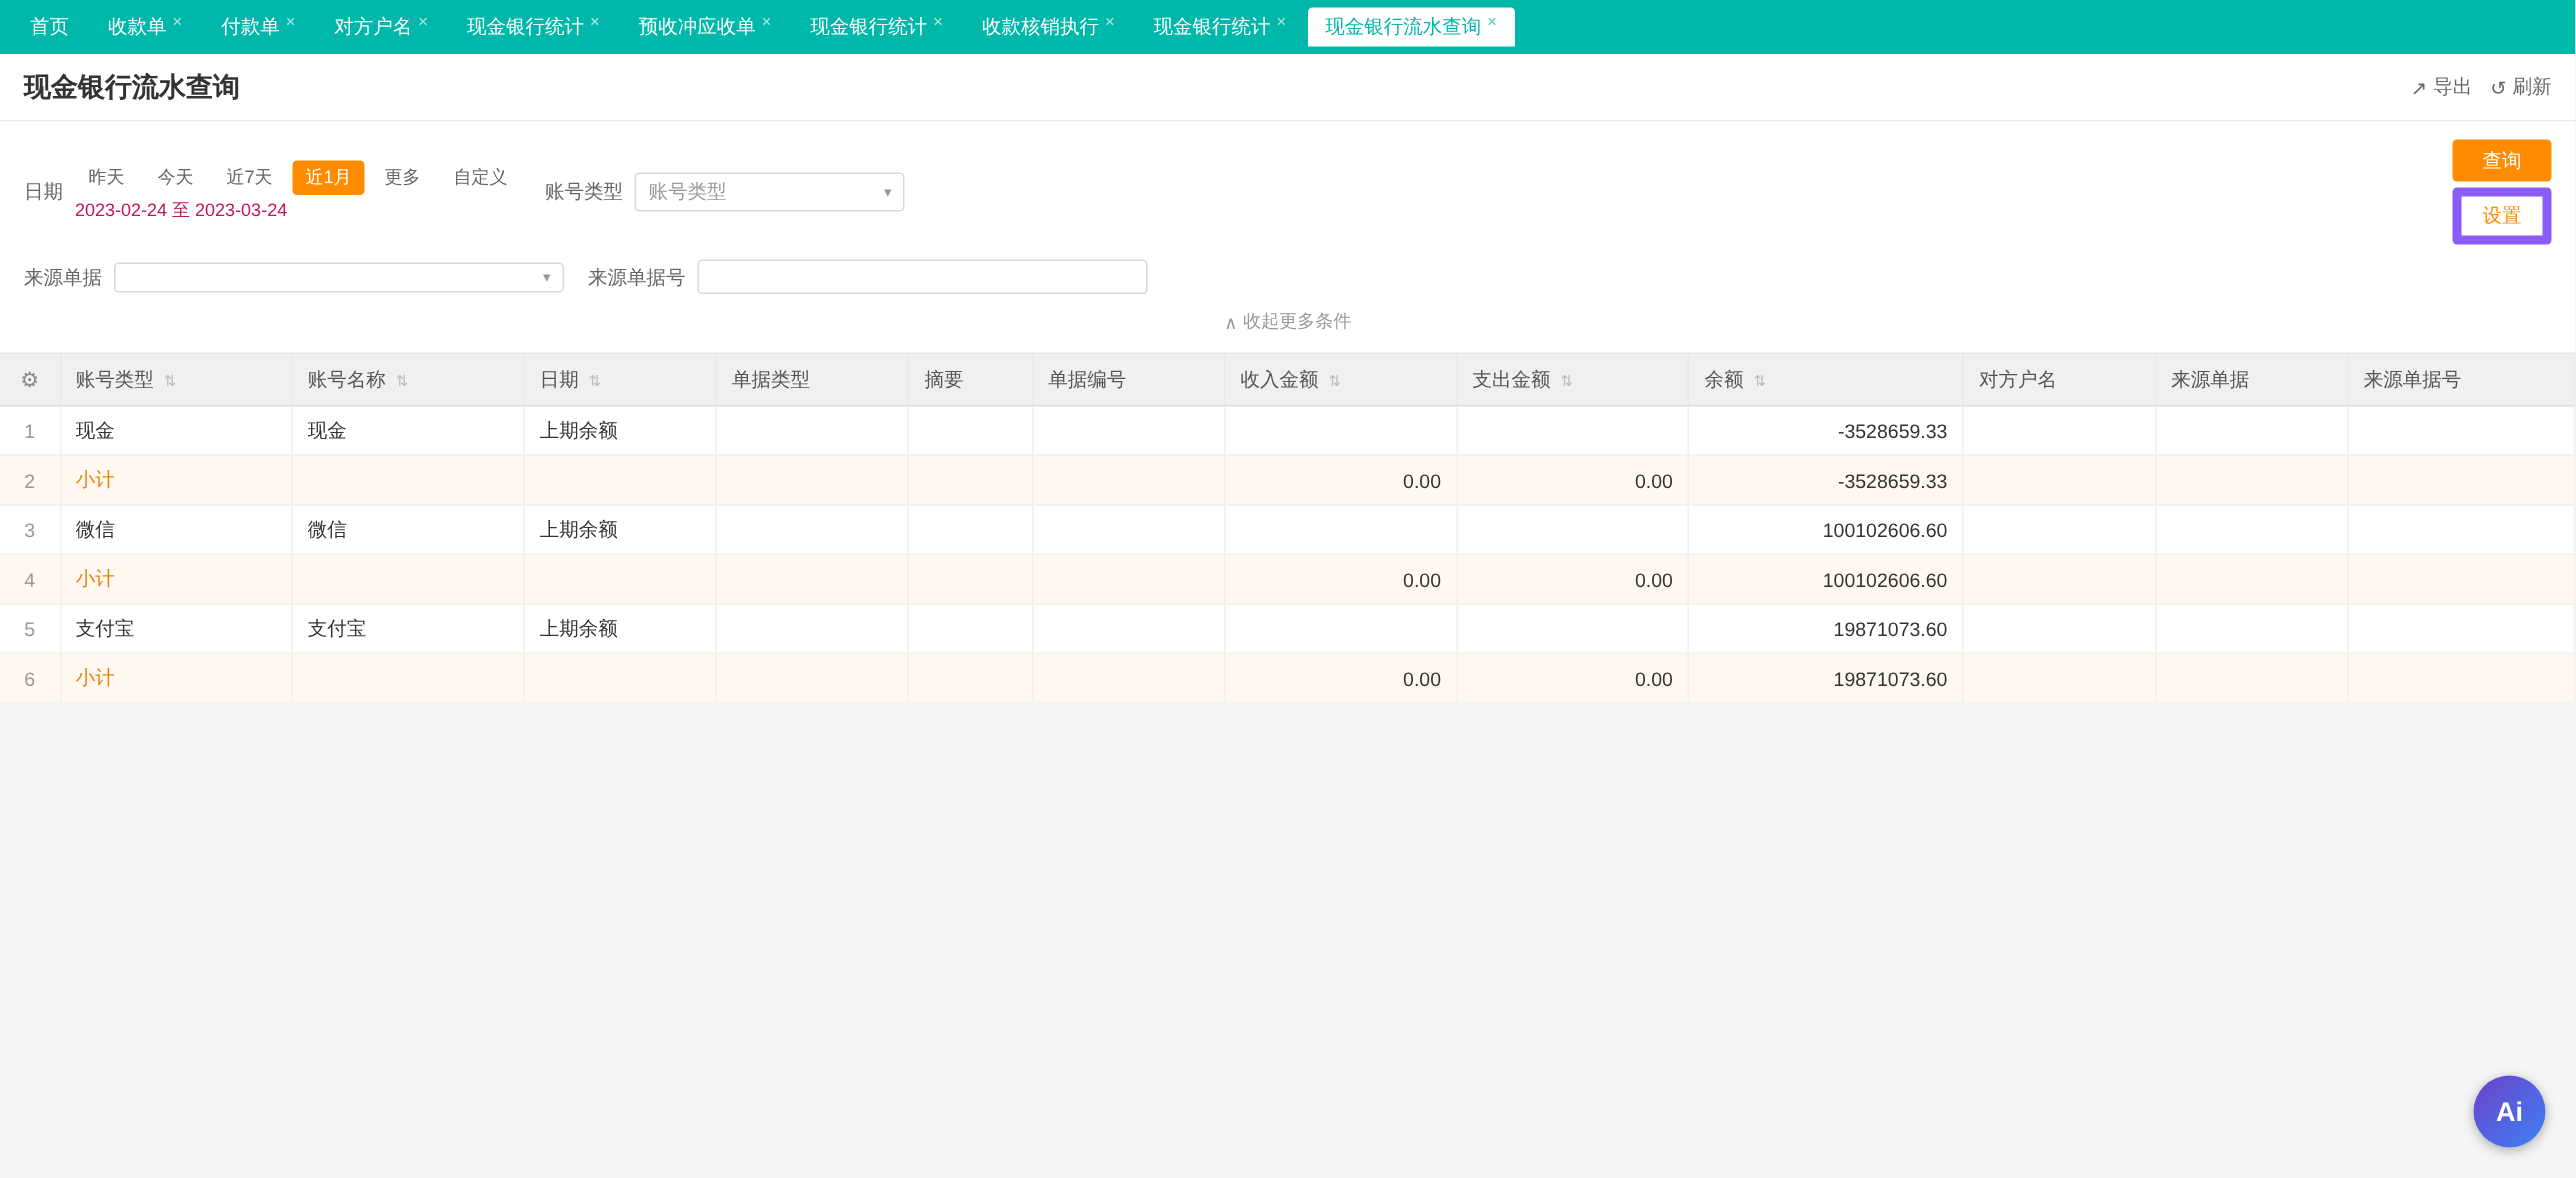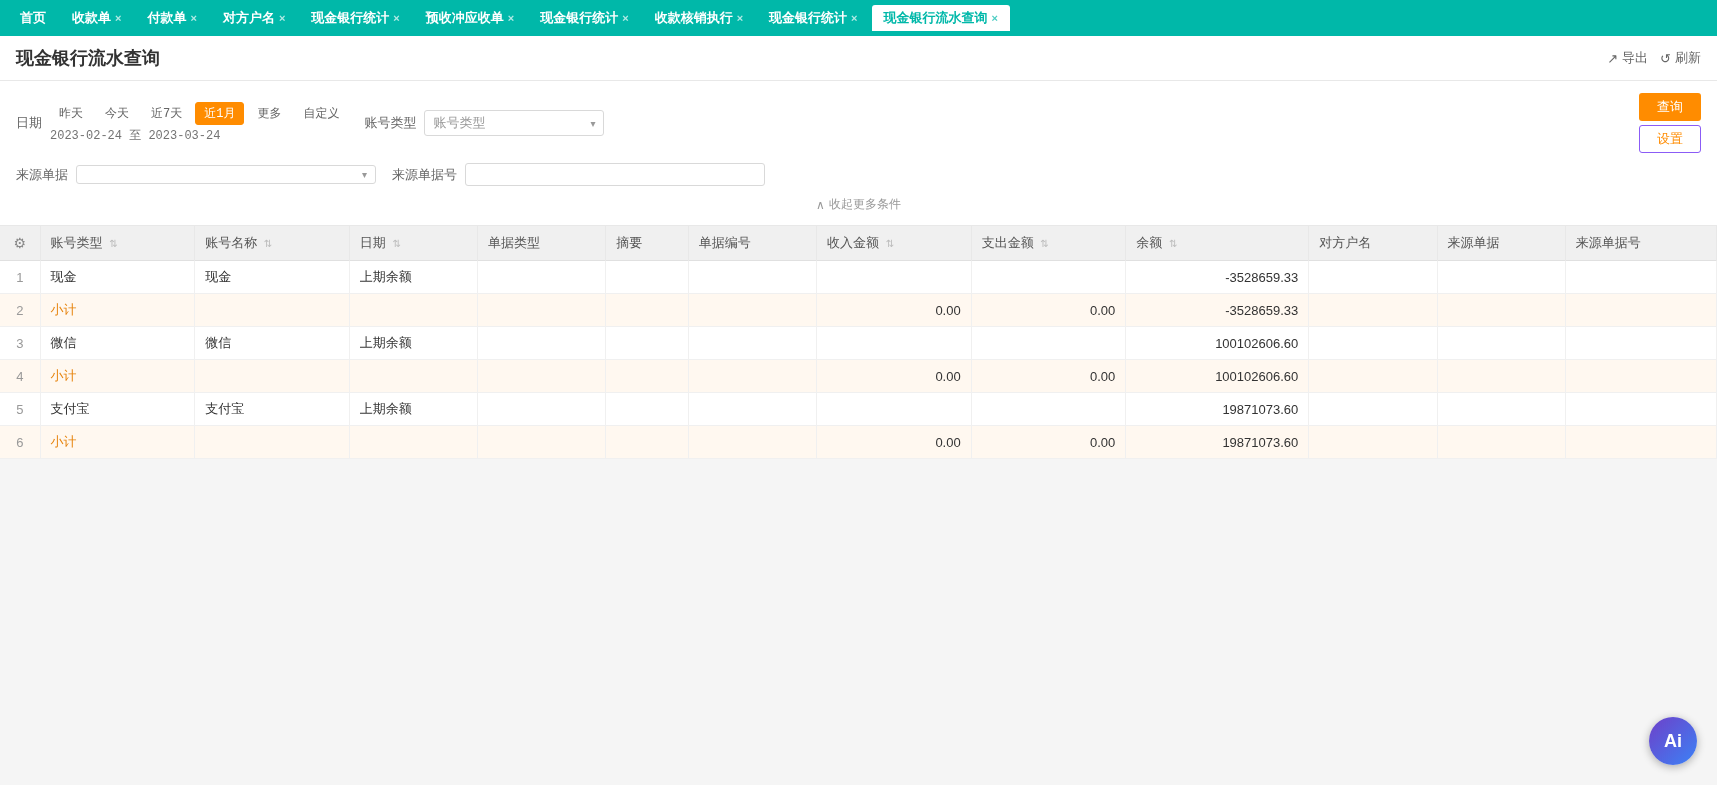--- a/index.html
+++ b/index.html
@@ -13,25 +13,23 @@
       height: 36px;
       padding: 0 8px;
       gap: 2px;
     }
     .nav-item {
       color: #fff;
       padding: 4px 12px;
       cursor: pointer;
       border-radius: 3px 3px 0 0;
       display: flex;
-      align-items: center;
       gap: 4px;
       font-size: 13px;
       white-space: nowrap;
-      font-weight: bold;
     }
     .nav-item.active {
       background: #fff;
       color: #00b8a9;
     }
     .nav-close {
       font-size: 11px;
       opacity: 0.7;
       cursor: pointer;
     }
@@ -94,21 +92,21 @@
       font-size: 12px;
       color: #666;
       border: 1px solid transparent;
     }
     .date-btn.active {
       background: #ff8c00;
       color: #fff;
       border-color: #ff8c00;
     }
     .date-range {
-      color: #737373;
+      color: #be185d;
       font-size: 12px;
     }
     .filter-select {
       display: flex;
       align-items: center;
       gap: 4px;
       border: 1px solid #d9d9d9;
       border-radius: 3px;
       padding: 3px 8px;
       min-width: 180px;
@@ -142,21 +140,21 @@
       color: #fff;
       border: none;
       padding: 5px 18px;
       border-radius: 3px;
       cursor: pointer;
       font-size: 13px;
     }
     .setting-btn {
       background: #fff;
       color: #ff8c00;
-      border: 1px solid #8b5cf6;
+      border: 6px solid #8b5cf6;
       padding: 4px 14px;
       border-radius: 3px;
       cursor: pointer;
       font-size: 13px;
     }
     .collapse-bar {
       display: flex;
       justify-content: center;
       align-items: center;
       gap: 4px;
@@ -201,21 +199,20 @@
     .gear-icon { font-size: 14px; color: #888; cursor: pointer; }
     .filter-group {
       display: flex;
       align-items: center;
       gap: 8px;
     }
     .filter-group-col {
       display: flex;
       flex-direction: column;
       gap: 2px;
-      font-family: Liberation Mono, monospace;
     }
 
     
     .ai-badge {
       position: fixed;
       right: 20px;
       bottom: 20px;
       background: linear-gradient(135deg, #6e40c9, #3b82f6);
       color: #fff;
       width: 48px;

